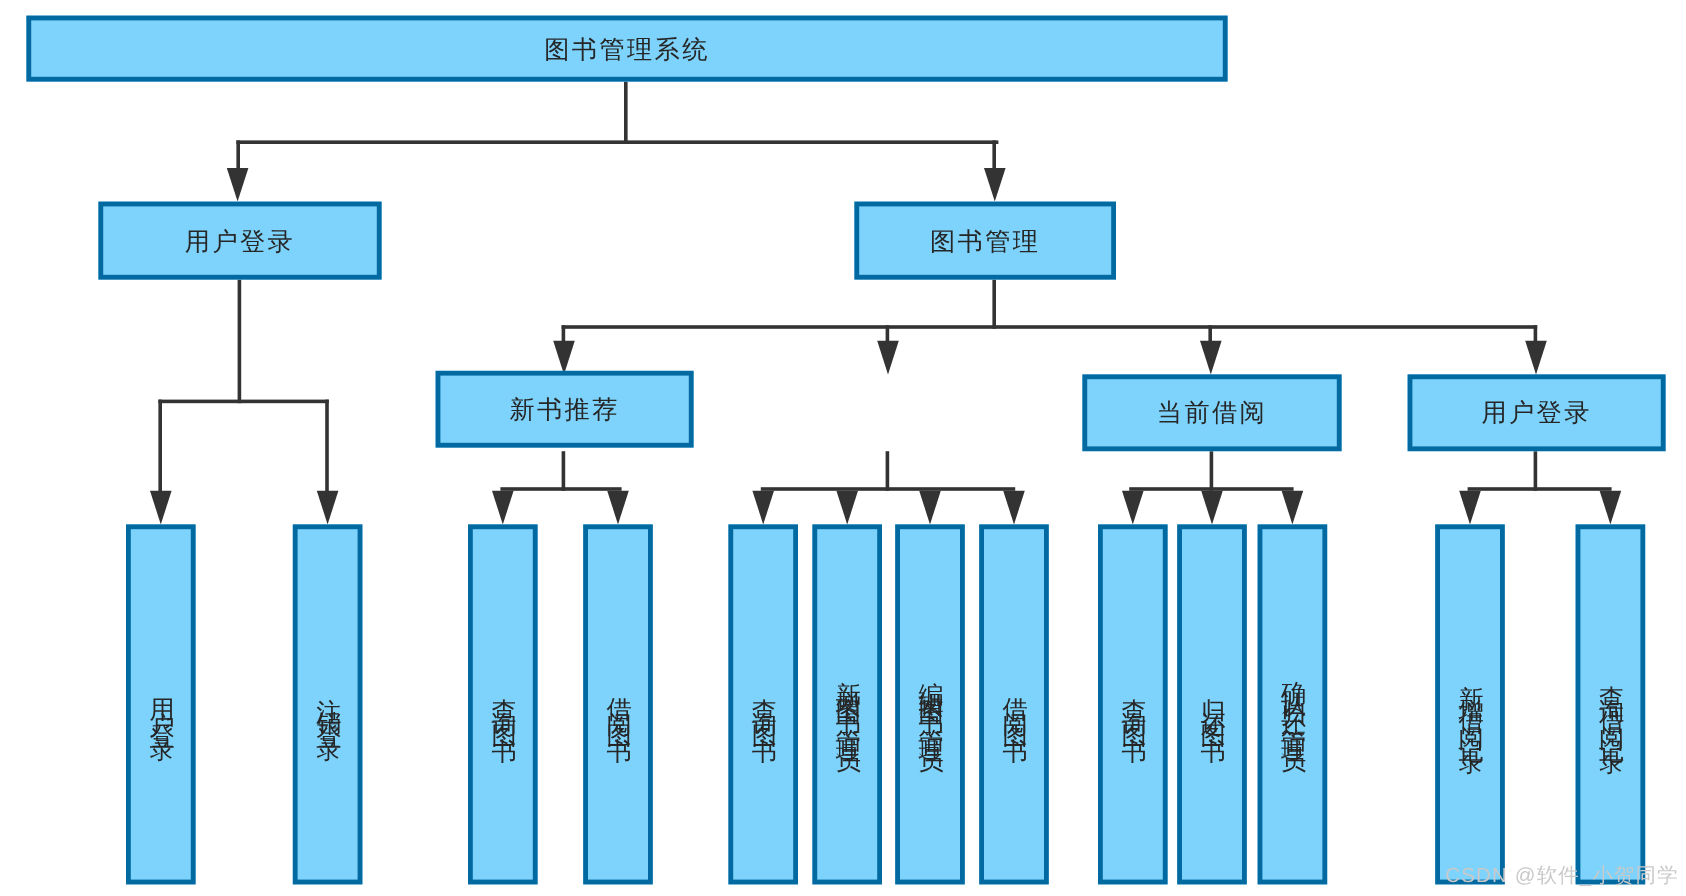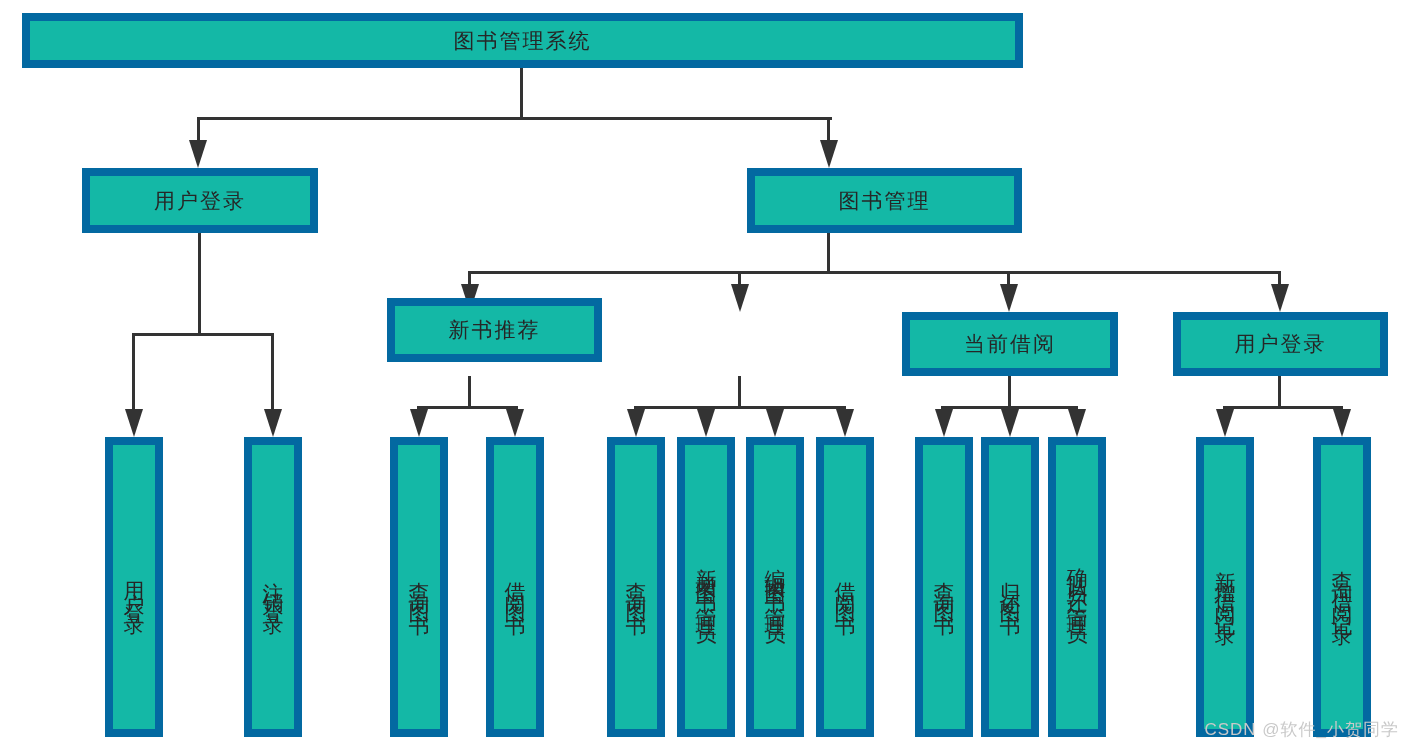--- a/index.html
+++ b/index.html
@@ -1,21 +1,21 @@
 <!DOCTYPE html>
 <html><head>
 <meta charset="utf-8">
 <style>
   html,body{margin:0;padding:0;background:#fff;}
   .canvas{
     position:relative;width:1405px;height:747px;background:#ffffff;overflow:hidden;
     font-family:"Liberation Sans",sans-serif;color:#262626;
   }
   .box{
-    position:absolute;box-sizing:border-box;border:8px solid #0369a1;background:#14b8a6;
+    position:absolute;box-sizing:border-box;border:4px solid #0369a1;background:#7dd3fc;
     display:flex;align-items:center;justify-content:center;
     font-size:21px;color:#262626;letter-spacing:2px;
   }
   .box.v{
     writing-mode:vertical-rl;text-orientation:mixed;letter-spacing:11px;
     width:58px;top:437px;height:300px;
   }
   .box.v.tight{letter-spacing:8px;}
   .ln{position:absolute;background:#333333;}
   .ah{
@@ -23,22 +23,22 @@
     border-left:9px solid transparent;border-right:9px solid transparent;
     border-top:28px solid #333333;
   }
   .watermark{
     position:absolute;right:6px;bottom:6px;font-size:17px;color:#c9c9c9;letter-spacing:1px;
   }
 
   
   #root{left:22px;top:13px;width:1001px;height:55px;}
   #n-user-login{left:82px;top:168px;width:236px;height:65px;}
-  #n-book-mgmt{left:747px;top:168px;width:275px;height:65px;font-family:Liberation Serif, serif;}
-  #n-new-book{left:363px;top:298px;width:215px;height:64px;margin-left:24px;}
+  #n-book-mgmt{left:712px;top:168px;width:218px;height:65px;font-family:Liberation Serif, serif;}
+  #n-new-book{left:363px;top:309px;width:215px;height:64px;}
   #n-book-borrow{left:632px;top:312px;width:215px;height:64px;}
   #n-current-borrow{left:902px;top:312px;width:216px;height:64px;}
   #n-borrow-record{left:1173px;top:312px;width:215px;height:64px;}
   #lf1{left:105px;} #lf2{left:244px;}
   #lf3{left:390px;} #lf4{left:486px;}
   #lf5{left:607px;} #lf6{left:677px;} #lf7{left:746px;} #lf8{left:816px;}
   #lf9{left:915px;} #lf10{left:981px;} #lf11{left:1048px;}
   #lf12{left:1196px;} #lf13{left:1313px;}
 
   

